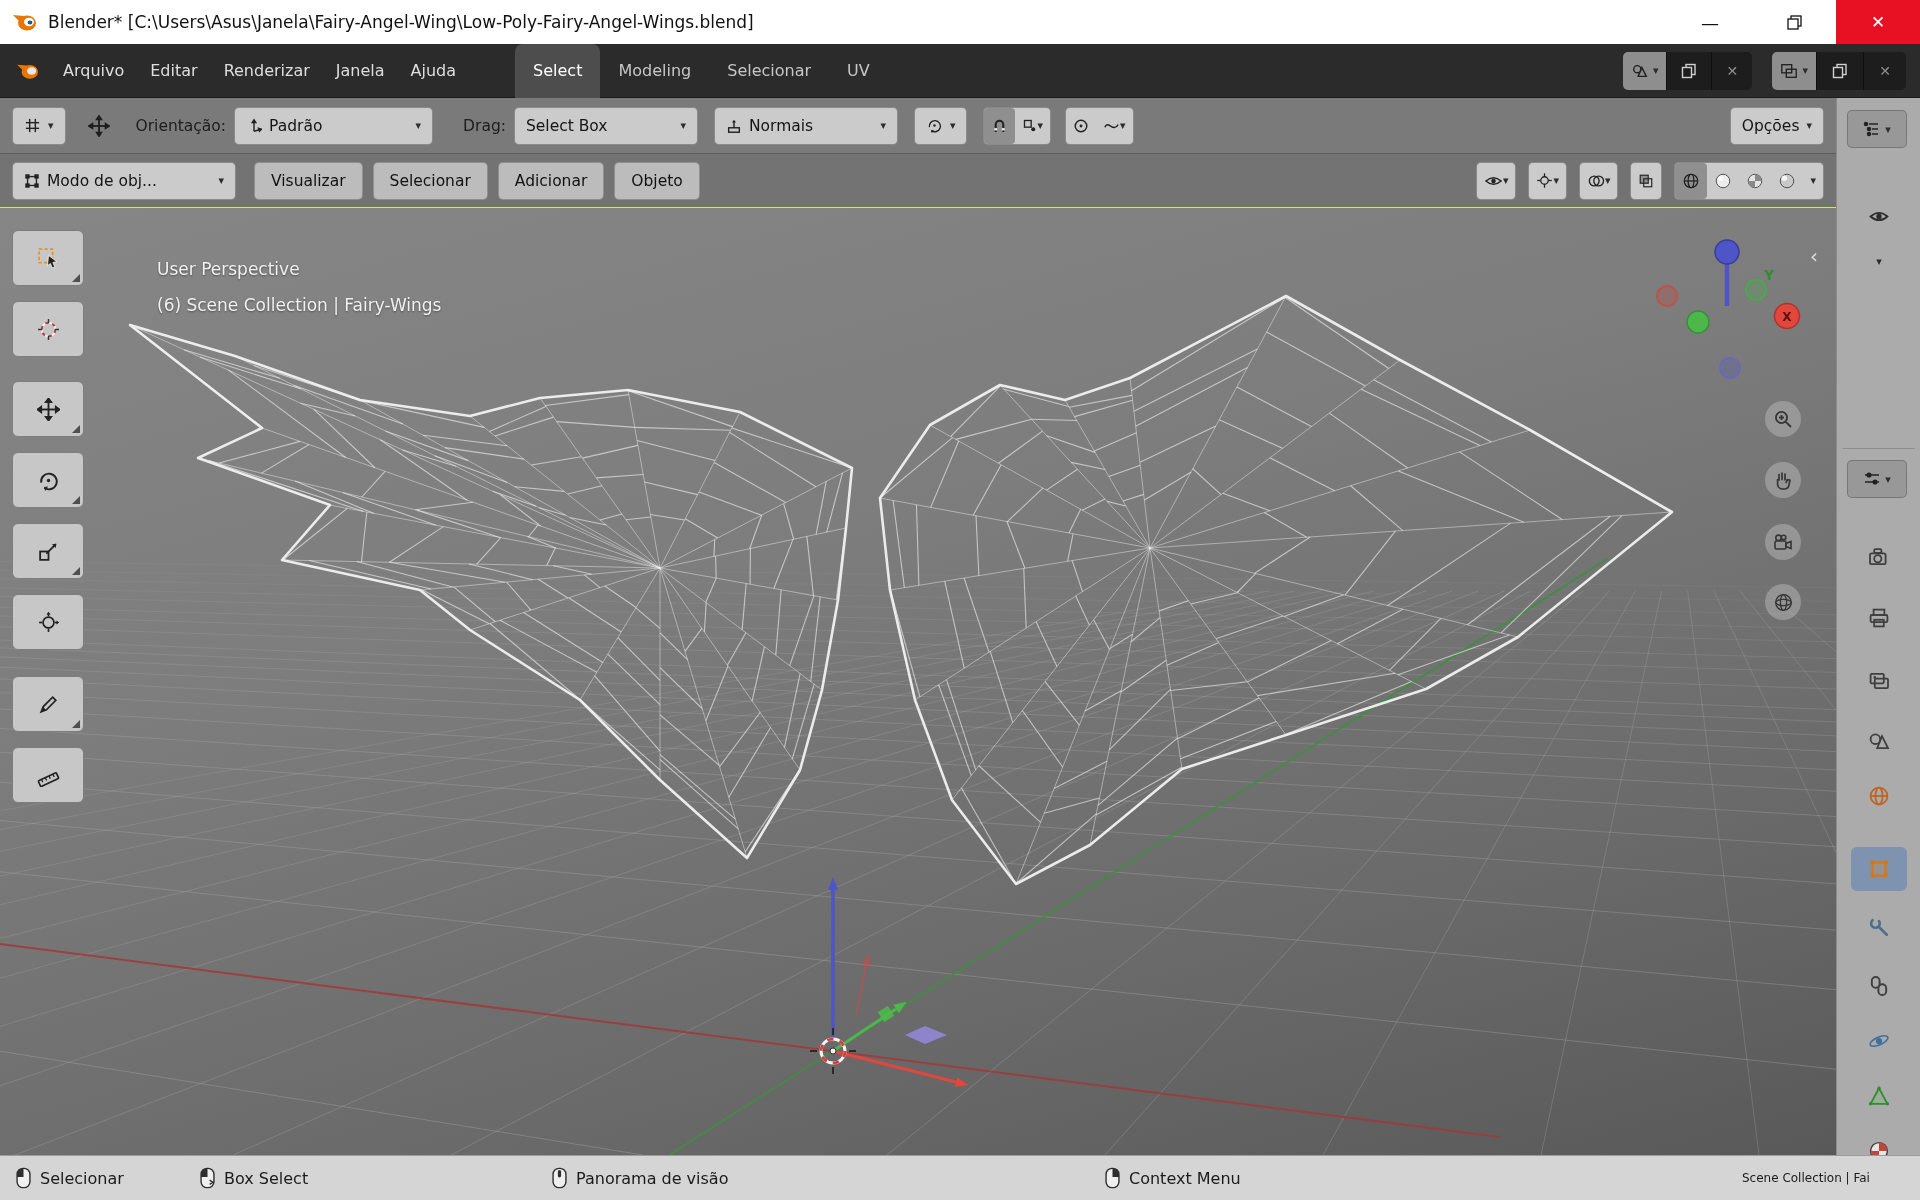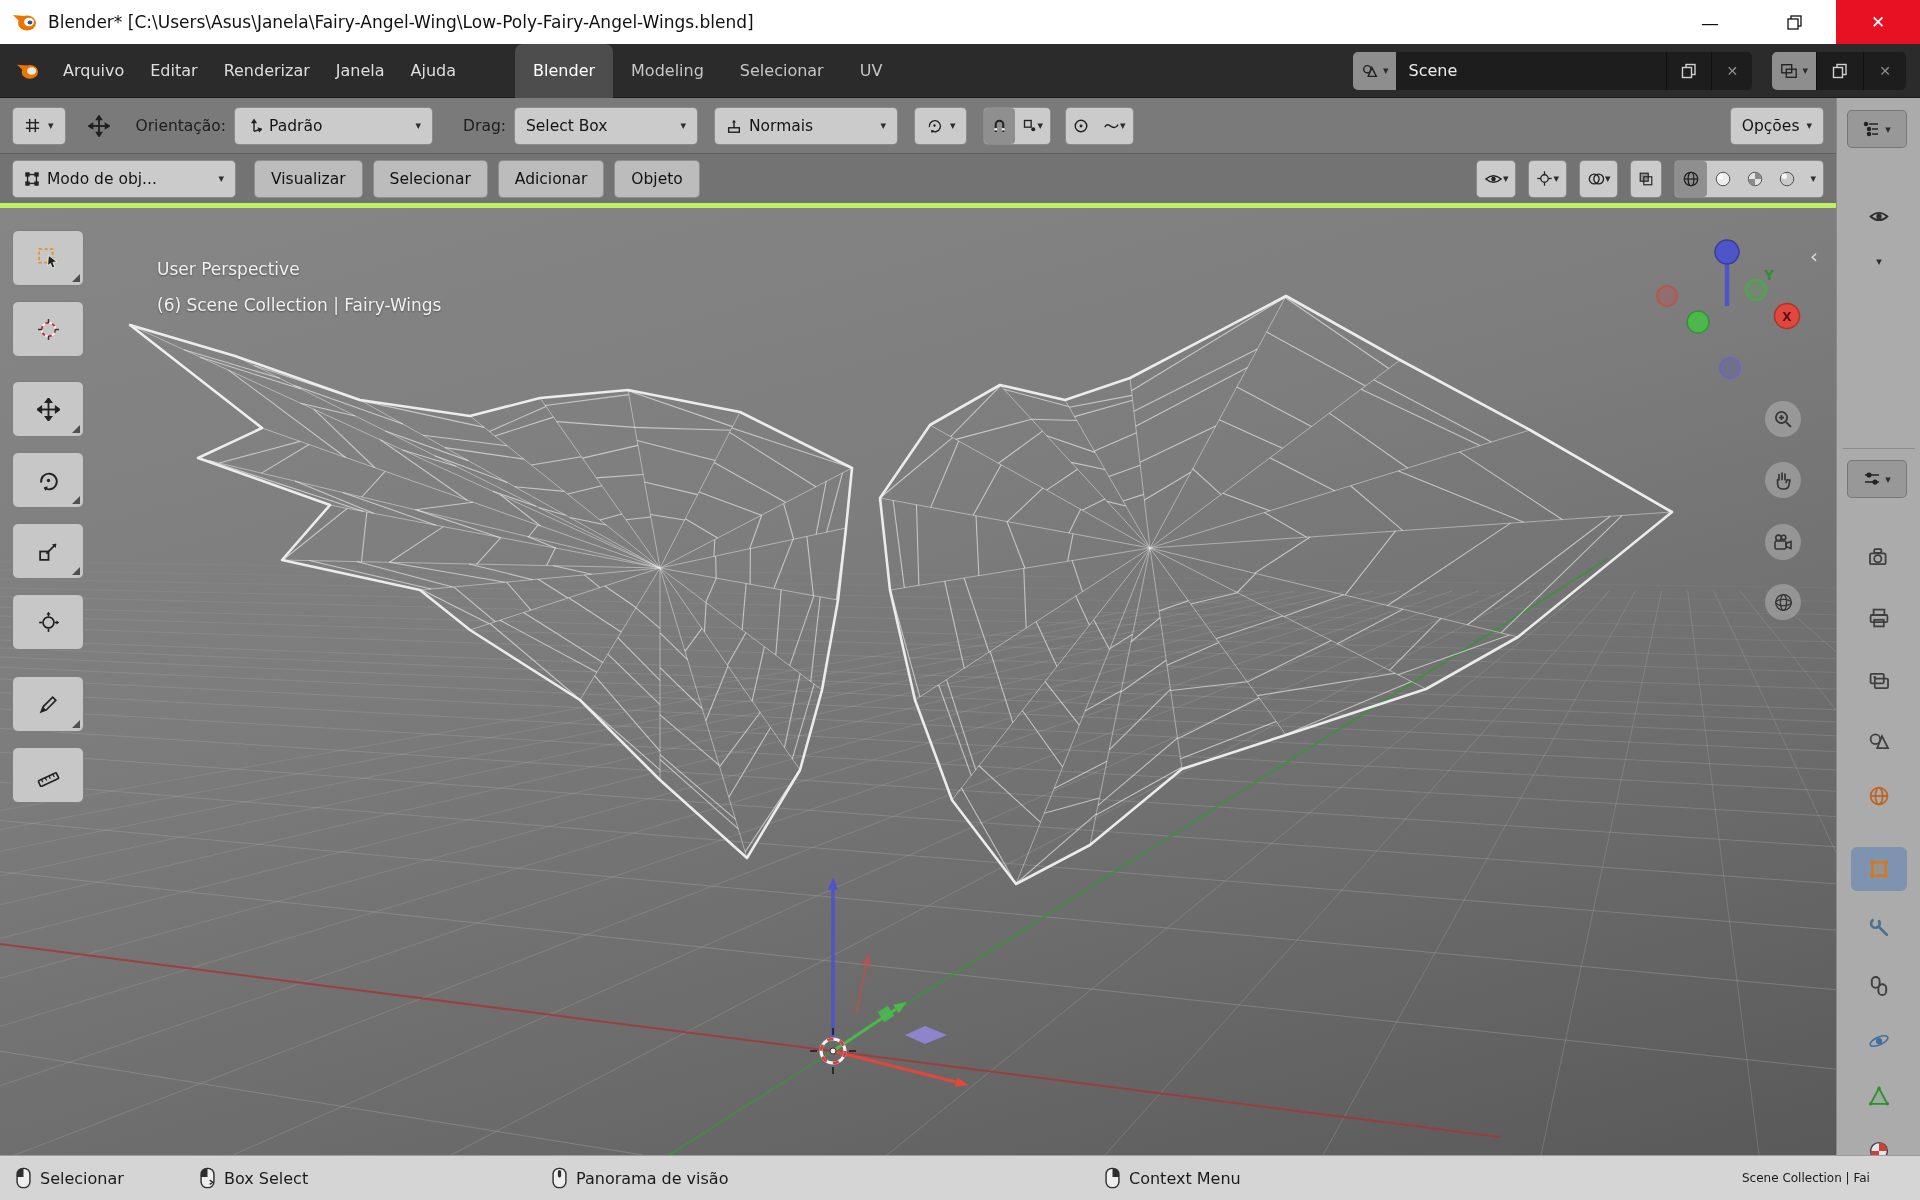--- a/index.html
+++ b/index.html
@@ -24,21 +24,21 @@
   .dbgroup{display:flex;align-items:stretch;height:38px;border-radius:5px;overflow:hidden;}
   .db-iconbtn{background:#8e8e8e;display:flex;align-items:center;gap:4px;padding:0 8px;}
   .db-field{background:#1d1d1d;color:#ececec;font-size:16px;display:flex;align-items:center;padding:0 12px;}
   .db-seg{background:#1d1d1d;display:flex;align-items:center;justify-content:center;border-left:1px solid #101010;}
   .db-x{color:#8e8e8e;font-size:14px;}
   .chev{font-size:11px;color:#2c2c2c;line-height:1;}
   .chev.lite{color:#d8d8d8;}
 
   
   #row1{left:0;top:98px;width:1836px;height:56px;background:#7a7a7a;display:flex;align-items:center;padding:0 12px;box-sizing:border-box;border-bottom:1px solid #5e5e5e;}
-  #row2{left:0;top:154px;width:1836px;height:54px;background:#737373;display:flex;align-items:center;padding:0 12px;box-sizing:border-box;border-bottom:5px solid #bef264;}
+  #row2{left:0;top:154px;width:1836px;height:54px;background:#737373;display:flex;align-items:center;padding:0 12px;box-sizing:border-box;border-bottom:1px solid #bef264;}
   .btn{background:#cbcbcb;border:1px solid rgba(60,60,60,.45);border-radius:5px;color:#141414;
        display:flex;align-items:center;gap:7px;padding:0 11px;height:38px;font-size:15.5px;white-space:nowrap;}
   .btn.sm{height:36px;}
   .hlabel{color:#1d1d1d;font-size:15.5px;white-space:nowrap;}
   .icongrp{display:flex;align-items:center;background:#cbcbcb;border:1px solid rgba(60,60,60,.45);border-radius:5px;height:36px;}
   .icongrp>div{display:flex;align-items:center;justify-content:center;padding:0 7px;height:100%;}
   .icongrp .pressed{background:#8f8f8f;border-radius:4px;}
   .menu-btn{background:#bcbcbc;border:1px solid rgba(60,60,60,.35);border-radius:5px;height:36px;display:flex;align-items:center;padding:0 16px;font-size:15.5px;color:#121212;}
 
   
@@ -96,36 +96,35 @@
       <ellipse cx="17" cy="11" rx="5" ry="4.2" fill="#e8e8e8"></ellipse>
       <path d="M1 4 L12 5 L7 10 Z" fill="#ea7600"></path>
     </svg>
     <div class="menu-item">Arquivo</div>
     <div class="menu-item">Editar</div>
     <div class="menu-item">Renderizar</div>
     <div class="menu-item">Janela</div>
     <div class="menu-item">Ajuda</div>
 
     <div style="width:46px"></div>
-    <div class="tab active">Blender</div>
+    <div class="tab active">Select</div>
     <div class="tab">Modeling</div>
     <div class="tab">Selecionar</div>
     <div class="tab">UV</div>
 
     <div style="flex:1"></div>
 
     <div class="dbgroup">
       <div class="db-iconbtn">
         <svg width="18" height="18" viewBox="0 0 20 20">
           <circle cx="7" cy="8" r="4" fill="none" stroke="#222" stroke-width="1.6"></circle>
           <path d="M12 6 L17 16 H8 Z" fill="none" stroke="#222" stroke-width="1.6"></path>
         </svg>
         <span class="chev">▾</span>
       </div>
-      <div class="db-field" style="width:246px">Scene</div>
       <div class="db-seg" style="width:44px">
         <svg width="16" height="16" viewBox="0 0 16 16">
           <rect x="5" y="1.5" width="9" height="10" fill="none" stroke="#d0d0d0" stroke-width="1.4"></rect>
           <rect x="1.5" y="4.5" width="9" height="10" fill="#1d1d1d" stroke="#d0d0d0" stroke-width="1.4"></rect>
         </svg>
       </div>
       <div class="db-seg db-x" style="width:40px">
           <span>✕</span>
         </div>
     </div>

